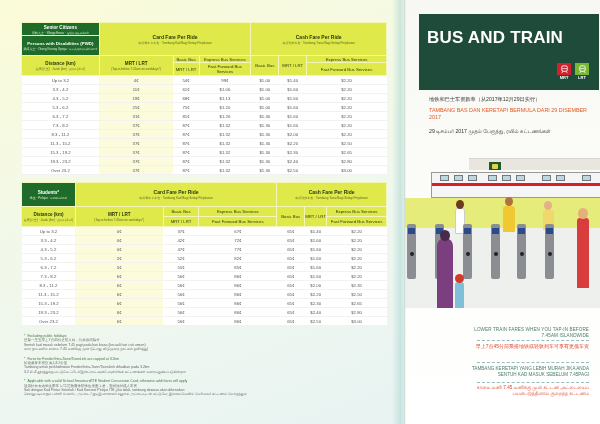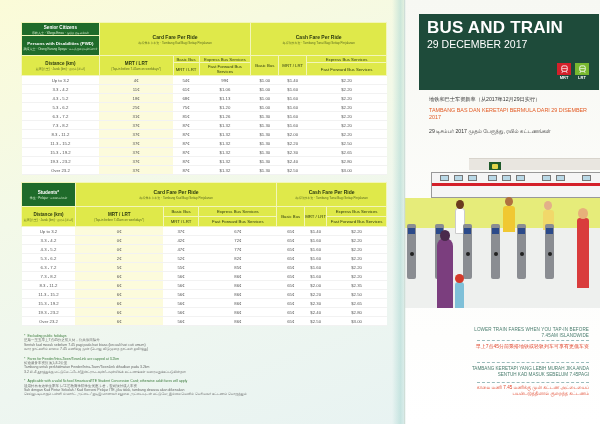--- a/index.html
+++ b/index.html
@@ -36,21 +36,21 @@
   .t2 { top: 182px; width: 366px; }
 
   .foot-notes { position: absolute; left: 24px; top: 334px; width: 360px; font-size: 3.5px; color: #666; line-height: 4.4px; }
   .foot-notes .note { margin-bottom: 5px; }
   .foot-notes .note .en { color: #3a7a3a; }
   .foot-notes .bullet { color: #3a7a3a; margin-right: 2px; }
 
   
   .title-box {
     position: absolute; left: 14px; top: 14px; width: 180px; height: 76px;
-    background: #1e4b3a; color: #fff; padding: 5px 8px;
+    background: #1e4b3a; color: #fff; padding: 15px 8px;
   }
   .title-line1 { font-size: 17px; font-weight: bold; letter-spacing: 0.2px; line-height: 18px; }
   .title-line2 { font-size: 17px; font-weight: bold; line-height: 18px; }
   .title-date { font-size: 10.5px; line-height: 14px; }
   .mode-badges { position: absolute; right: 10px; bottom: 9px; display: flex; gap: 4px; }
   .mode-badge { width: 14px; text-align: center; }
   .mode-badge .box { width: 14px; height: 12px; display: flex; align-items: center; justify-content: center; }
   .mode-badge .box svg { width: 9px; height: 9px; }
   .mode-badge .lbl { font-size: 4px; font-weight: bold; line-height: 6px; }
   .badge-mrt .box { background: #d4202a; }
@@ -410,21 +410,20 @@
         <div>适用持有有效学生乘车卡/工艺教育学院学生优惠卡者，否则须付成人车资</div>
         <div>Sah dengan Kad Pintar Sekolah / Kad Konsesi Pelajar ITE, jika tidak, tambang dewasa akan dikenakan</div>
         <div>செல்லுபடியாகும் பள்ளி ஸ்மார்ட் அட்டை / ஐடிஇ மாணவர் சலுகை அட்டையுடன் மட்டுமே; இல்லையெனில் பெரியவர் கட்டணம் பொருந்தும்</div>
       </div>
     </div>
   </div>
 
   <div class="right-panel">
     <div class="title-box">
       <div class="title-line1">BUS AND TRAIN</div>
-      <div class="title-date">29 DECEMBER 2017</div>
       <div class="mode-badges">
         <div class="mode-badge badge-mrt">
           <div class="box">
             <svg viewBox="0 0 10 10">
                 <rect x="2" y="1" width="6" height="6" rx="1.5" fill="none" stroke="#fff" stroke-width="1"></rect>
                 <line x1="2.5" y1="4" x2="7.5" y2="4" stroke="#fff" stroke-width="0.8"></line>
                 <line x1="3" y1="7" x2="2" y2="9" stroke="#fff" stroke-width="0.8"></line>
                 <line x1="7" y1="7" x2="8" y2="9" stroke="#fff" stroke-width="0.8"></line>
               </svg>
           </div>

